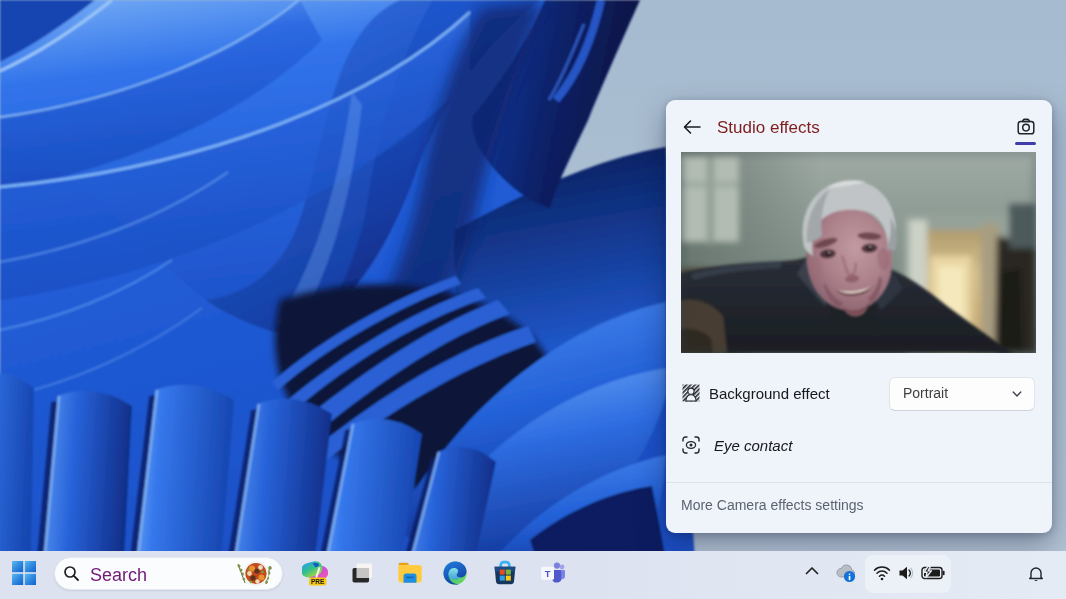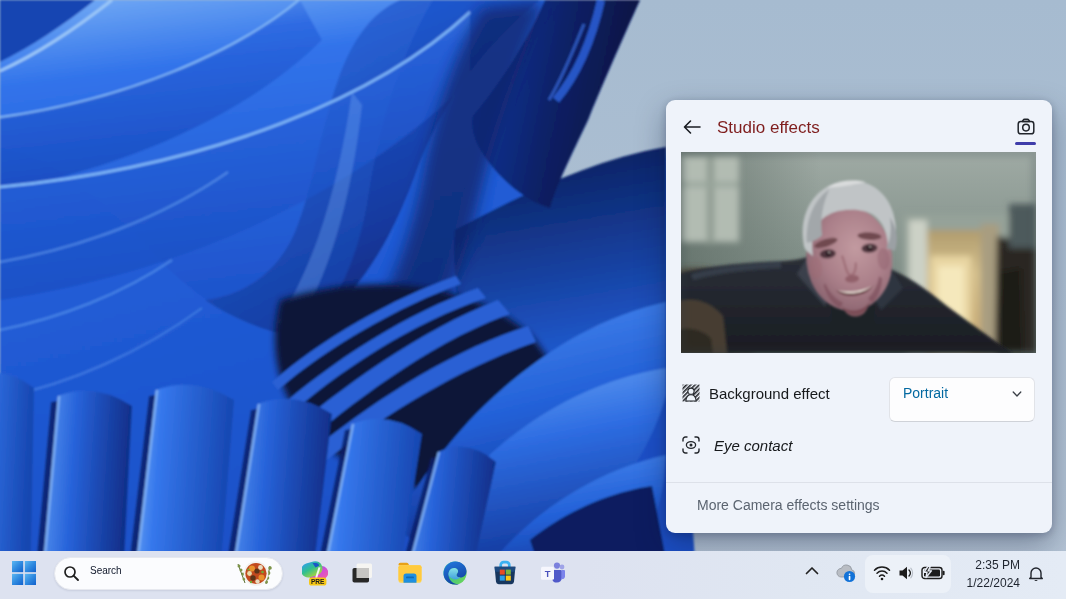--- a/index.html
+++ b/index.html
@@ -9,33 +9,33 @@
   
   #panel{position:absolute;left:666px;top:100px;width:386px;height:433px;
     background:#eff3fa;border-radius:9px;
     box-shadow:0 12px 30px rgba(10,20,50,.35), 0 2px 8px rgba(10,20,50,.22);}
   #backarrow{position:absolute;left:679px;top:114px;width:26px;height:26px;}
   #ptitle{position:absolute;left:717px;top:118px;font-size:17px;color:#7f1d1d;}
   #camico{position:absolute;left:1015px;top:116px;width:22px;height:22px;}
   #camline{position:absolute;left:1015px;top:142px;width:21px;height:3px;border-radius:2px;background:#3f3daa;}
   #webcam{position:absolute;left:681px;top:152px;width:355px;height:201px;overflow:hidden;}
   .row-label{position:absolute;font-size:15px;color:#17191c;}
-  .dd{position:absolute;left:889px;width:146px;height:45px;background:#fdfdfe;
+  .dd{position:absolute;left:889px;width:146px;height:34px;background:#fdfdfe;
       border:1px solid #e1e3e8;border-bottom-color:#cfd2d8;border-radius:6px;box-sizing:border-box;
-      font-size:14px;color:#0369a1;line-height:31px;padding-left:13px;}
+      font-size:14px;color:#404040;line-height:31px;padding-left:13px;}
   .chev{position:absolute;right:12px;top:12px;width:10px;height:8px;}
   #sep{position:absolute;left:666px;top:482px;width:386px;height:1px;background:#dde1e9;}
-  #more{position:absolute;left:681px;top:497px;font-size:14px;color:#5b6470;margin-left:16px;}
+  #more{position:absolute;left:681px;top:497px;font-size:14px;color:#5b6470;}
   
   #taskbar{position:absolute;left:0;top:551px;width:1066px;height:48px;
     background:linear-gradient(90deg,#dde2f0 0%,#dde2f0 55%,#e0e7f2 75%,#e4ebf5 100%);}
   #search{position:absolute;left:54px;top:557px;width:229px;height:33px;background:#fbfcfe;
     border:1px solid #e7e9ef;border-radius:17px;box-sizing:border-box;
     box-shadow:0 1px 2px rgba(30,40,70,.10);}
-  #searchtxt{position:absolute;left:90px;top:565px;font-size:10px;color:#0f172a;}
+  #searchtxt{position:absolute;left:90px;top:565px;font-size:18px;color:#701a75;}
   .ticon{position:absolute;top:560px;width:26px;height:26px;}
   #traypill{position:absolute;left:865px;top:555px;width:86px;height:38px;background:#ecf1f8;border-radius:8px;}
   #clock{position:absolute;left:946px;top:556px;width:74px;text-align:right;
      font-size:12px;color:#1e242e;line-height:18px;}
 </style>
 </head>
 <body>
 <div id="stage">
   <svg id="wall" width="1066" height="599" viewBox="0 0 1066 599">
     <defs>
@@ -441,18 +441,17 @@
     <path d="M1.5 5.5 h3 L9 1.8 V14.2 L4.5 10.5 h-3 Z" fill="#1c1c1c"></path>
     <path d="M11 5 a4.4 4.4 0 0 1 0 6" stroke="#1c1c1c" stroke-width="1.3" fill="none" stroke-linecap="round"></path>
     <path d="M12.8 3.2 a7.4 7.4 0 0 1 0 9.6" stroke="#b9bfc8" stroke-width="1.2" fill="none" stroke-linecap="round"></path>
   </svg>
   <svg style="position:absolute;left:921px;top:566px;width:24px;height:14px" viewBox="0 0 24 14">
     <rect x="1" y="1.5" width="20" height="11" rx="2.6" fill="none" stroke="#1c1c1c" stroke-width="1.4"></rect>
     <rect x="21.6" y="4.8" width="2" height="4.4" rx="1" fill="#1c1c1c"></rect>
     <rect x="3" y="3.5" width="16" height="7" rx="1.2" fill="#1c1c1c"></rect>
     <path d="M7 0.3 L3 6.2 h3 L5 11.5 L10.4 4.9 H7.2 L9.4 0.3 Z" fill="#2a2a2a" stroke="#e8edf6" stroke-width="1.4" stroke-linejoin="round"></path>
   </svg>
-  <div id="clock">2:35 PM<br>1/22/2024</div>
   <svg style="position:absolute;left:1028px;top:565px;width:16px;height:17px" viewBox="0 0 16 17">
     <path d="M3 12.2 V8 a5 5 0 0 1 10 0 v4.2 l1.3 1.3 H1.7 Z" fill="none" stroke="#20242c" stroke-width="1.4" stroke-linejoin="round"></path>
     <path d="M6.3 15 a1.9 1.9 0 0 0 3.4 0 Z" fill="#20242c"></path>
   </svg>
 </div>
 
 </body></html>

